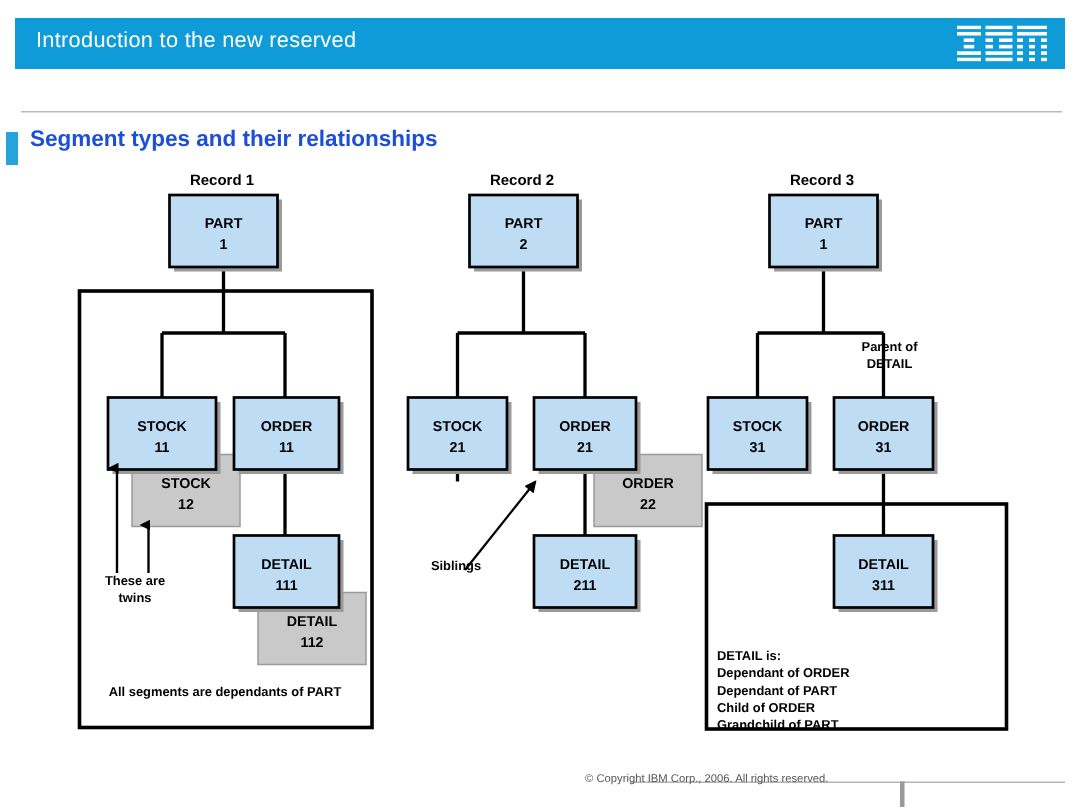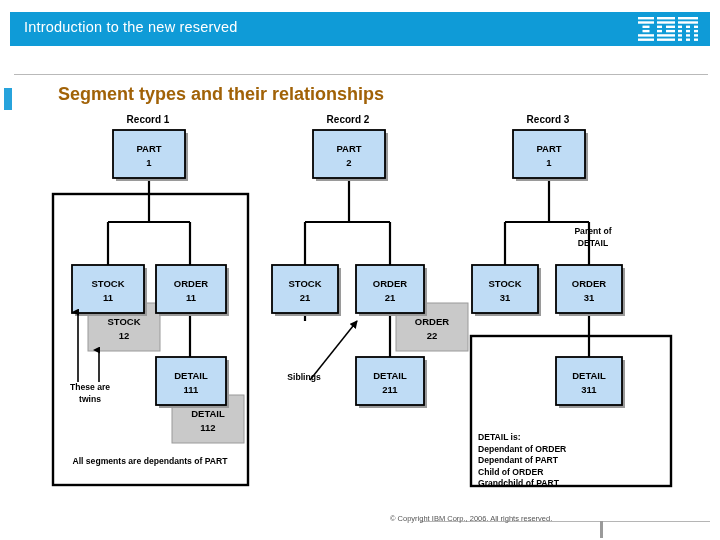--- a/index.html
+++ b/index.html
@@ -27,23 +27,22 @@
   .hrule{
     position:absolute;left:14px;top:74px;width:694px;height:1px;
     background:#b9b9b9;
   }
   .title-accent{
     position:absolute;left:4px;top:88px;width:8px;height:22px;
     background:#27a3dc;
   }
   .page-title{
     position:absolute;left:20px;top:84px;
-    font-size:18px;font-weight:bold;color:#a16207;
+    font-size:15px;font-weight:bold;color:#1d4ed8;
     white-space:nowrap;
-    margin-left:38px;
   }
   
   .diagram{position:absolute;left:0;top:108px;width:720px;height:400px;}
   .diagram svg{display:block;}
   
   .footer-rule{
     position:absolute;left:420px;top:521px;width:290px;height:1px;
     background:#b5b5b5;
   }
   .footer-tick{

